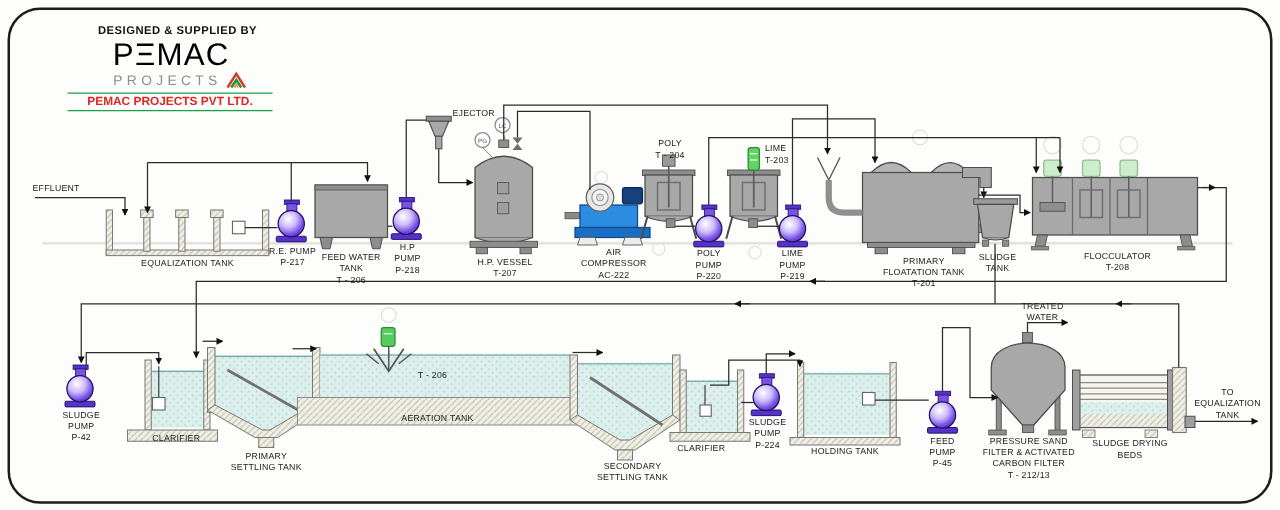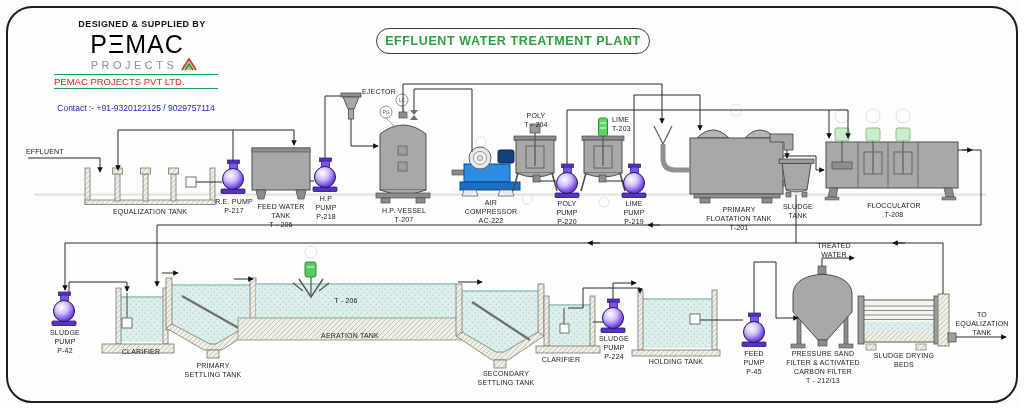--- a/index.html
+++ b/index.html
@@ -4,21 +4,21 @@
 <style>
   html,body{margin:0;padding:0;background:#fff;width:1024px;height:408px;overflow:hidden;}
   #canvas{position:relative;width:1019px;height:408px;background:#fdfdfb;font-family:"Liberation Sans",sans-serif;}
   #frame{position:absolute;left:6px;top:6px;width:1008px;height:393px;border:2.5px solid #1d1d1d;border-radius:26px;z-index:0;}
   svg.layer{position:absolute;left:0;top:0;z-index:2;pointer-events:none;}
   .lbl{position:absolute;font-size:7px;line-height:1.3;color:#1c1c1c;text-align:center;white-space:pre-line;letter-spacing:.2px;z-index:4;}
   .lbl.left{text-align:left;}
   .hdr-designed{position:absolute;left:60px;top:19px;width:164px;text-align:center;font-size:9px;font-weight:bold;color:#111;letter-spacing:.4px;z-index:4;}
   .hdr-logo1{position:absolute;left:87px;top:30px;width:100px;text-align:center;font-size:25px;font-weight:normal;color:#000000;letter-spacing:1px;z-index:4;}
   .hdr-logo2{position:absolute;left:88px;top:59px;width:92px;text-align:center;font-size:11px;color:#8e8e8e;letter-spacing:3.5px;font-weight:normal;z-index:4;}
-  .hdr-company{position:absolute;left:54px;top:74px;width:164px;font-size:9.5px;font-weight:normal;color:#e02525;border-top:1.5px solid #18a24b;border-bottom:1.5px solid #18a24b;padding:1px 0;z-index:4;}
+  .hdr-company{position:absolute;left:54px;top:74px;width:164px;text-align:center;font-size:9.5px;font-weight:bold;color:#e02525;border-top:1.5px solid #18a24b;border-bottom:1.5px solid #18a24b;padding:1px 0;z-index:4;}
   .hdr-email{position:absolute;left:48px;top:92px;width:176px;text-align:center;font-size:8.5px;color:#1f1fc8;z-index:4;}
   .hdr-contact{position:absolute;left:38px;top:103px;width:196px;text-align:center;font-size:8.5px;color:#1f1fc8;z-index:4;}
   .logo-mark{position:absolute;left:180px;top:57px;z-index:4;}
   .title-badge{position:absolute;left:376px;top:28px;width:272px;height:24px;border:1.6px solid #3a3a3a;border-radius:14px;text-align:center;line-height:24px;font-size:12.5px;font-weight:bold;color:#2f9e41;letter-spacing:.6px;z-index:4;background:#fff;}
 </style>
 </head>
 <body>
 
 <div id="canvas">
   <div id="frame"></div>
@@ -27,22 +27,20 @@
   <div class="hdr-logo1">PΞMAC</div>
   <div class="hdr-logo2">PROJECTS</div>
   <span class="logo-mark">
     <svg width="18" height="14" viewBox="0 0 18 14">
       <path d="M2,13 L9,2 L16,13" stroke="#d43c2a" stroke-width="2" fill="none"></path>
       <path d="M5,13 L9,7 L13,13" stroke="#1a9648" stroke-width="2" fill="none"></path>
       <path d="M7.5,13 L9,10.5 L10.5,13" stroke="#e2a22b" stroke-width="1.6" fill="none"></path>
     </svg>
   </span>
   <div class="hdr-company">PEMAC PROJECTS PVT LTD.</div>
-  <div class="hdr-contact">Contact :- +91-9320122125 / 9029757114</div>
-  <div class="title-badge">EFFLUENT WATER TREATMENT PLANT</div>
 
   <svg class="layer" width="1024" height="408" viewBox="0 0 1024 408">
     <defs>
       <marker id="ar" viewBox="0 0 8 8" refX="7" refY="4" markerWidth="5.5" markerHeight="5.5" orient="auto">
           <path d="M0,0 L8,4 L0,8 Z" fill="#111"></path>
         </marker>
       <pattern id="hatch" width="5" height="5" patternUnits="userSpaceOnUse">
           <rect width="5" height="5" fill="#efefe6"></rect>
           <path d="M0,5 L5,0" stroke="#c4c4b2" stroke-width="1"></path>
         </pattern>

